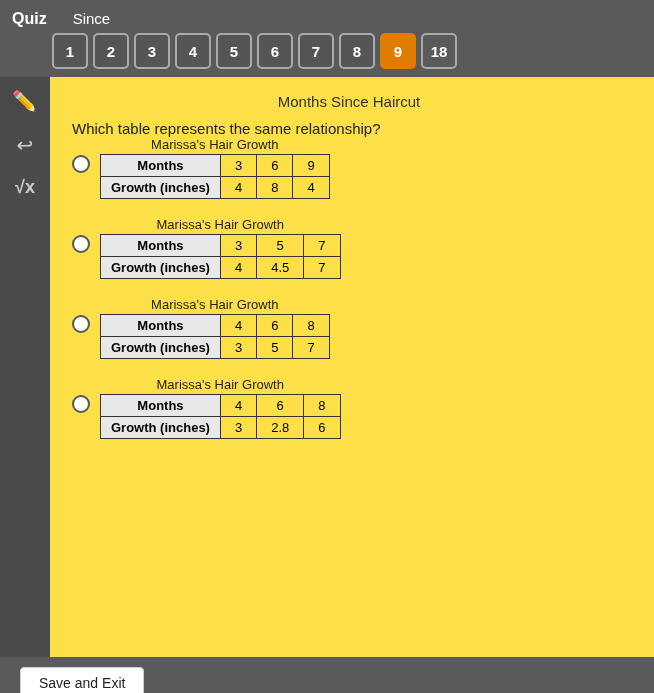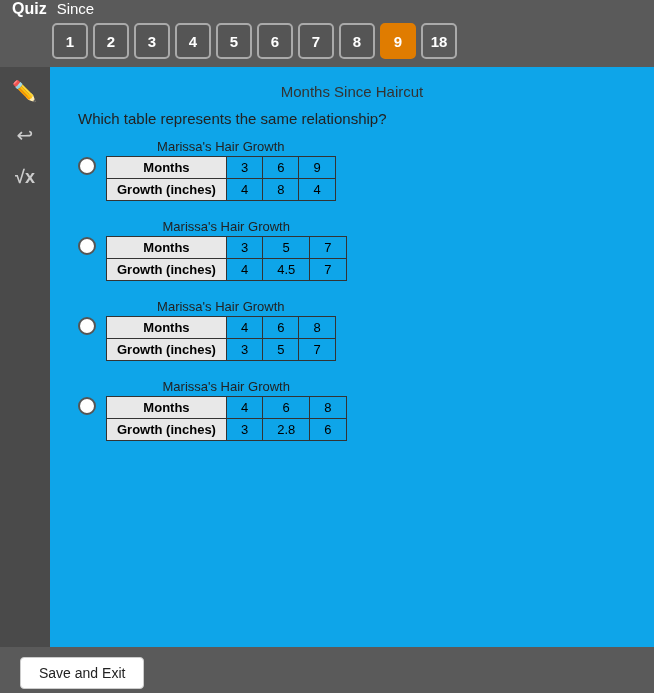--- a/index.html
+++ b/index.html
@@ -6,21 +6,21 @@
     body {
       font-family: Arial, sans-serif;
       background: #5a5a5a;
       width: 654px;
       min-height: 693px;
     }
   </style>
 </head>
 <body>
 
-<div style="background:#5a5a5a; padding:0 12px 2px 12px; display:flex; align-items:baseline; gap:10px;">
+<div style="background:#5a5a5a; padding:10px 12px 2px 12px; display:flex; align-items:baseline; gap:26px;">
   <span style="color:#fff; font-size:16px; font-weight:bold;">Quiz</span>
   <span style="color:#fff; font-size:15px;">Since</span>
 </div>
 
 <div style="background:#5a5a5a; padding:3px 10px 8px 52px; display:flex; align-items:center; gap:5px;">
   <div style="width:36px;height:36px;border-radius:5px;border:2px solid #aaa;background:#555;color:#fff;font-size:15px;font-weight:bold;display:flex;align-items:center;justify-content:center;cursor:pointer;">1</div>
   <div style="width:36px;height:36px;border-radius:5px;border:2px solid #aaa;background:#555;color:#fff;font-size:15px;font-weight:bold;display:flex;align-items:center;justify-content:center;cursor:pointer;">2</div>
   <div style="width:36px;height:36px;border-radius:5px;border:2px solid #aaa;background:#555;color:#fff;font-size:15px;font-weight:bold;display:flex;align-items:center;justify-content:center;cursor:pointer;">3</div>
   <div style="width:36px;height:36px;border-radius:5px;border:2px solid #aaa;background:#555;color:#fff;font-size:15px;font-weight:bold;display:flex;align-items:center;justify-content:center;cursor:pointer;">4</div>
   <div style="width:36px;height:36px;border-radius:5px;border:2px solid #aaa;background:#555;color:#fff;font-size:15px;font-weight:bold;display:flex;align-items:center;justify-content:center;cursor:pointer;">5</div>
@@ -32,25 +32,25 @@
 </div>
 
 <div style="display:flex; min-height:580px;">
 
   <div style="width:50px; background:#4a4a4a; display:flex; flex-direction:column; align-items:center; padding-top:12px; gap:20px;">
     <span style="color:#ccc; font-size:20px; cursor:pointer;">✏️</span>
     <span style="color:#ccc; font-size:20px; cursor:pointer;">↩</span>
     <span style="color:#ccc; font-size:18px; cursor:pointer; font-weight:bold;">√x</span>
   </div>
 
-  <div style="flex:1; background:#0ea5e9; padding:16px 28px 16px 28px;">
+  <div style="flex:1; background:#fde047; padding:16px 28px 16px 22px;">
 
     <div style="text-align:center; font-size:15px; color:#333; margin-bottom:10px;">Months Since Haircut</div>
 
-    <div style="font-size:15px; color:#222; margin-bottom:12px;">Which table represents the same relationship?</div>
+    <div style="font-size:15px; color:#222; margin-bottom:0;">Which table represents the same relationship?</div>
 
     <div style="display:flex; align-items:flex-start; margin-bottom:18px; gap:10px;">
       <div style="width:18px;height:18px;border-radius:50%;border:2px solid #555;background:#fff;margin-top:18px;flex-shrink:0;cursor:pointer;"></div>
       <div style="display:flex;flex-direction:column;align-items:flex-start;">
         <div style="font-size:13px;color:#222;margin-bottom:2px;text-align:center;width:100%;">Marissa's Hair Growth</div>
         <table style="border-collapse:collapse;font-size:13px;">
           <tbody>
               <tr>
             <th style="border:1.5px solid #333;padding:3px 10px;background:#e8e8e8;font-weight:bold;">Months</th>
             <td style="border:1.5px solid #333;padding:3px 14px;text-align:center;">3</td>

